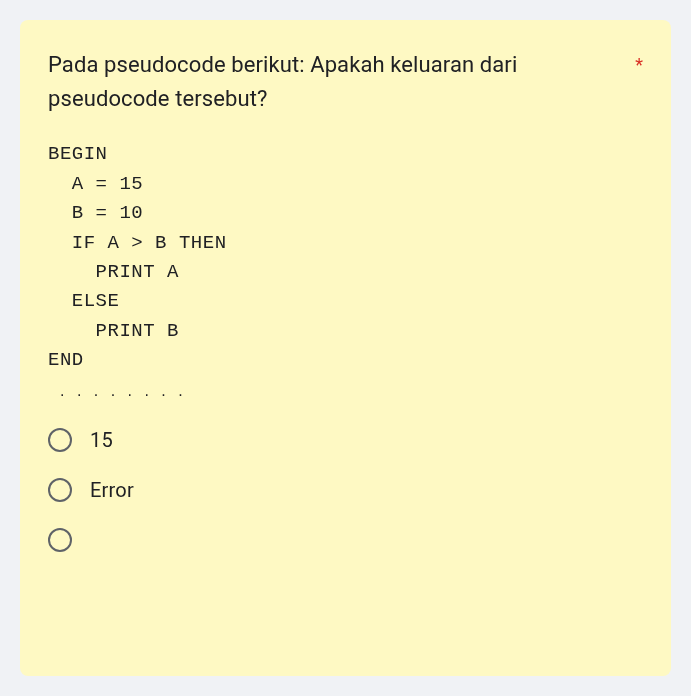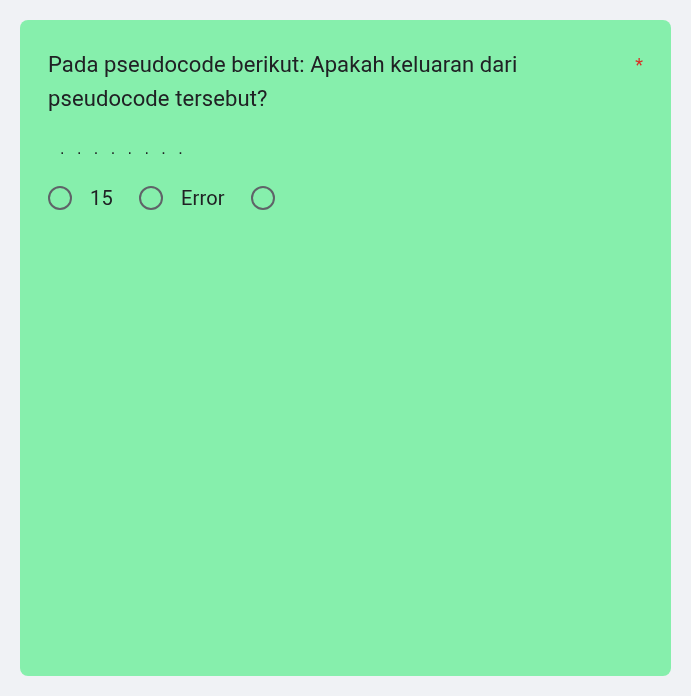--- a/index.html
+++ b/index.html
@@ -8,21 +8,21 @@
       box-sizing: border-box;
     }
     body {
       background: #f0f2f5;
       font-family: 'Roboto', 'Google Sans', Arial, sans-serif;
       width: 691px;
       height: 696px;
       padding: 20px;
     }
     .card {
-      background: #86efac;
+      background: #fef9c3;
       border-radius: 8px;
       padding: 28px 28px 20px 28px;
       width: 100%;
       height: 100%;
     }
     .question-header {
       display: flex;
       align-items: flex-start;
       gap: 10px;
       margin-bottom: 24px;
@@ -52,20 +52,21 @@
     .dots {
       font-family: Arial, sans-serif;
       font-size: 16px;
       color: #202124;
       letter-spacing: 4px;
       margin-bottom: 18px;
       padding-left: 12px;
     }
     .options {
       display: flex;
+      flex-direction: column;
       gap: 26px;
       padding-top: 10px;
     }
     .option {
       display: flex;
       align-items: center;
       gap: 18px;
       cursor: pointer;
     }
     .radio {
@@ -83,20 +84,28 @@
   </style>
 </head>
 <body>
 
 <div class="card">
   <div class="question-header">
     <div class="question-text">Pada pseudocode berikut: Apakah keluaran dari pseudocode tersebut?</div>
     <div class="required-star">*</div>
   </div>
 
+  <div class="code-block">BEGIN
+  A = 15
+  B = 10
+  IF A &gt; B THEN
+    PRINT A
+  ELSE
+    PRINT B
+END</div>
   <div class="dots">. . . . .    . . .</div>
 
   <div class="options">
     <label class="option">
       <span class="radio"></span>
       <span class="option-label">15</span>
     </label>
     <label class="option">
       <span class="radio"></span>
       <span class="option-label">Error</span>

